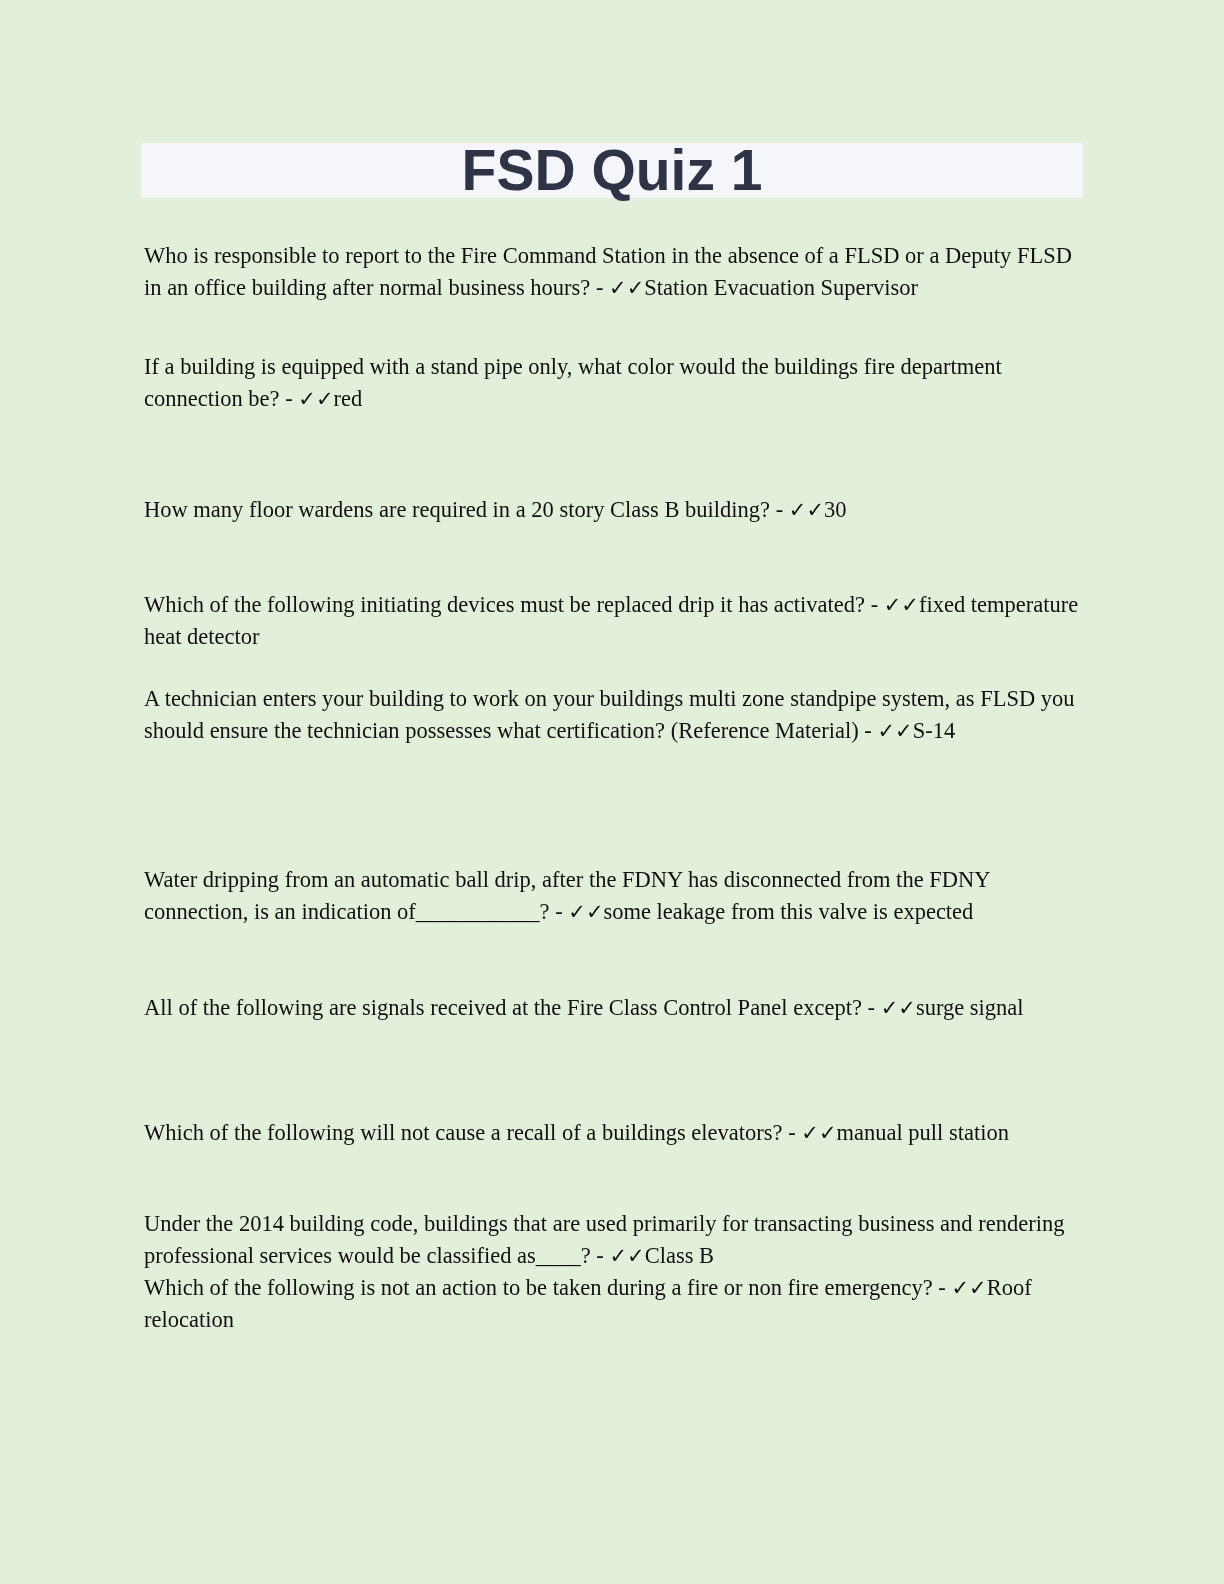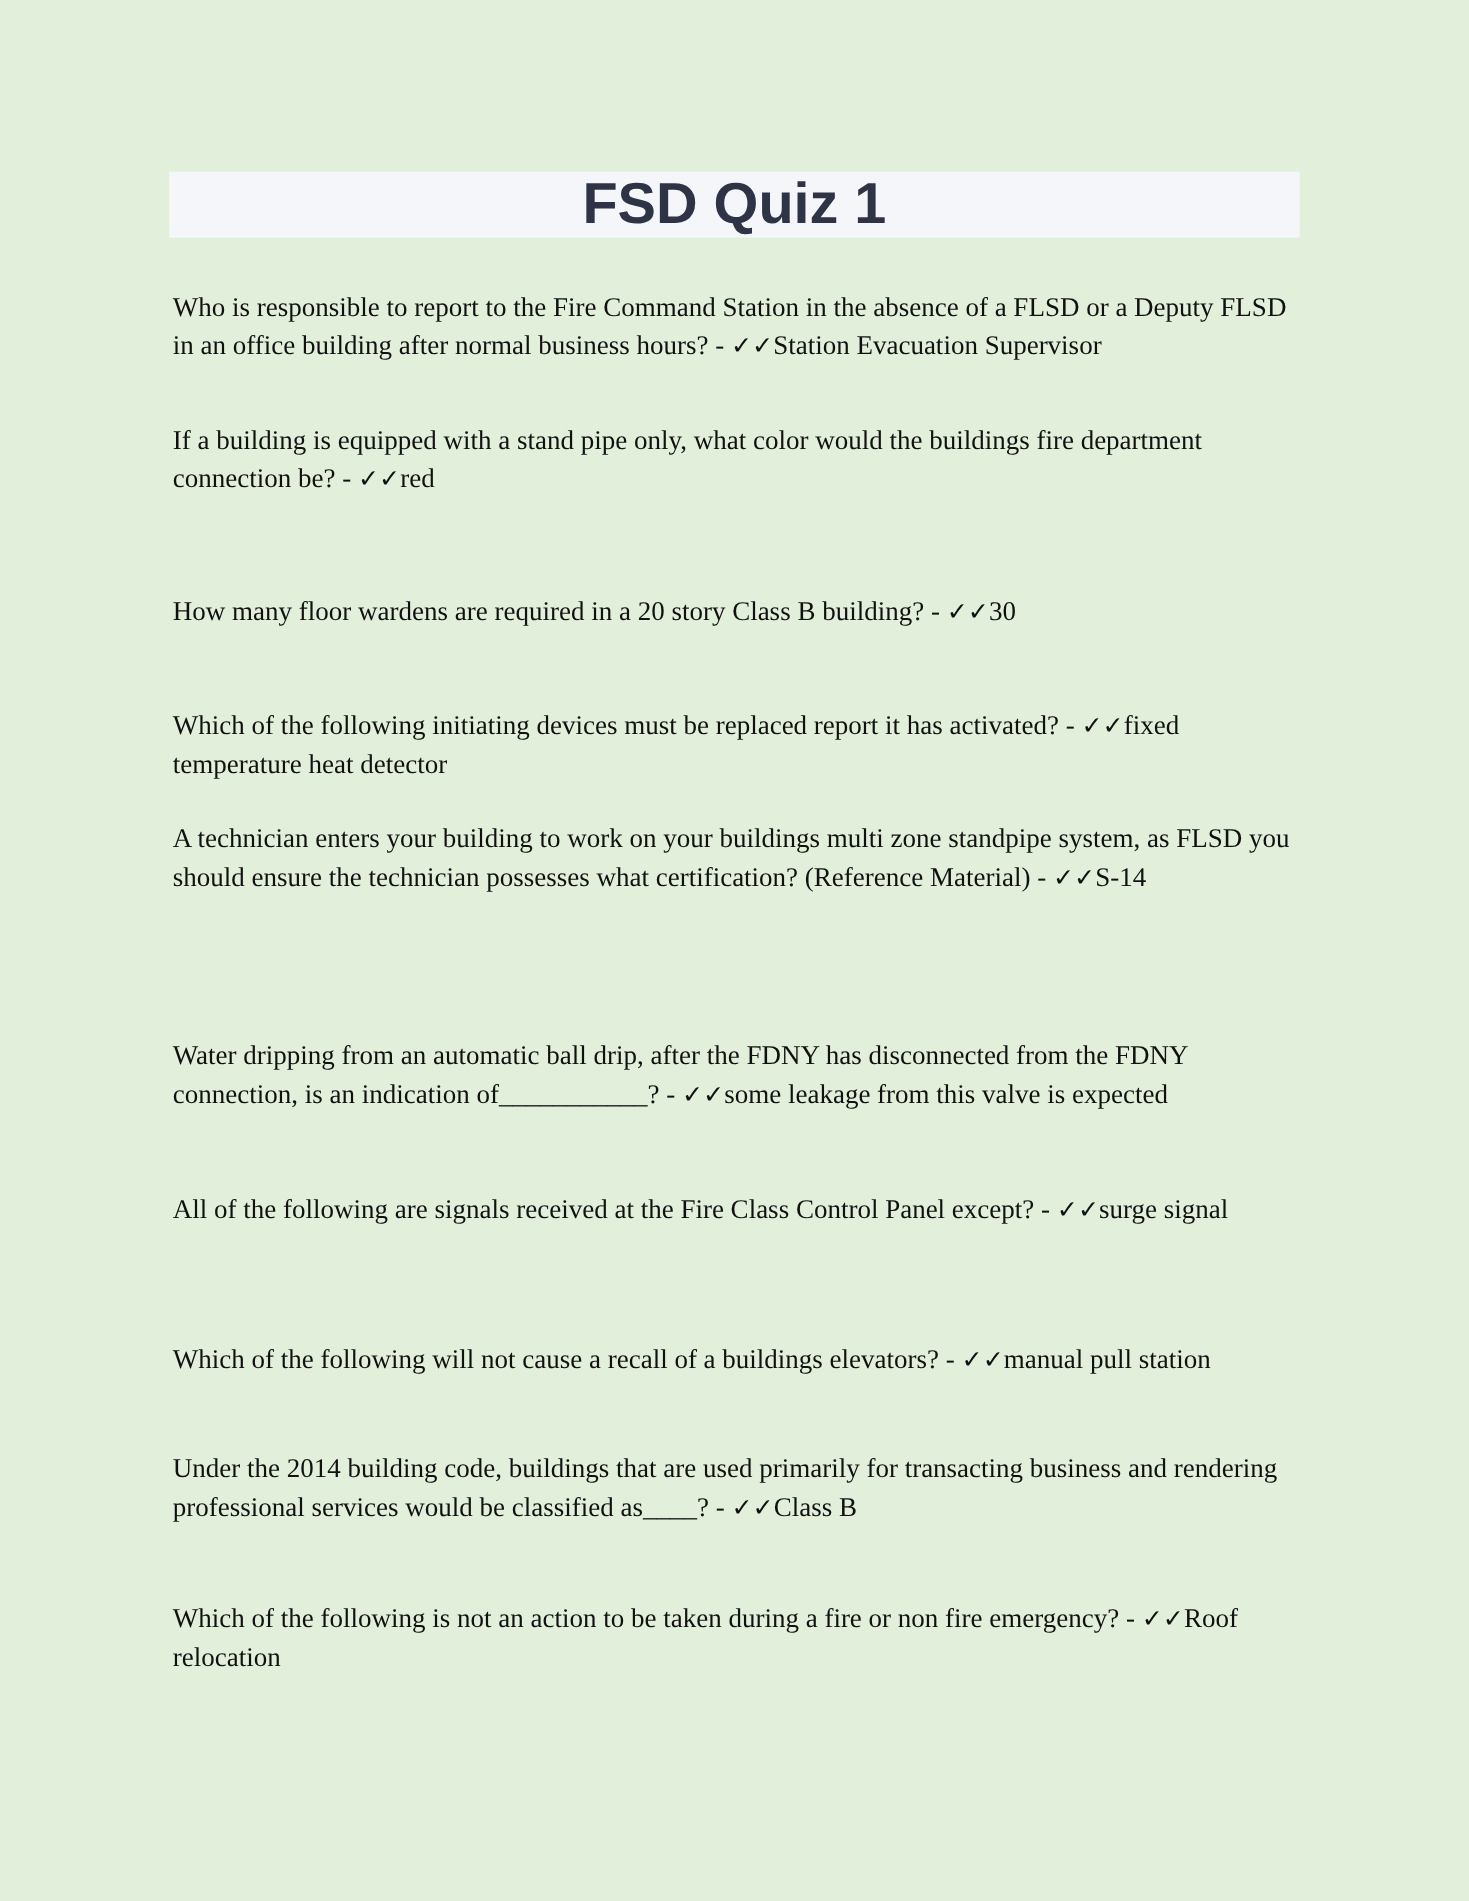--- a/index.html
+++ b/index.html
@@ -14,21 +14,21 @@
   .title-bar {
     position: absolute;
     left: 141px; top: 143px;
     width: 942px; height: 55px;
     background: #f4f6fa;
     display: flex; align-items: center; justify-content: center;
   }
   .title {
     font-family: "Liberation Sans", "DejaVu Sans", sans-serif;
     font-weight: bold;
-    font-size: 48px;
+    font-size: 57px;
     color: #2e3446;
     margin: 0;
     line-height: 1;
     text-align: center;
   }
   .qa {
     position: absolute;
     left: 144px;
     width: 940px;
     font-size: 22.5px;
@@ -43,25 +43,25 @@
 <div class="title-bar">
   <h1 class="title">FSD Quiz 1</h1>
 </div>
 
 <p class="qa" style="top:240px"><span>Who is responsible to report to the Fire Command Station in the absence of a FLSD or a Deputy FLSD in an office building after normal business hours? - </span><span class="check">✓✓</span><span>Station Evacuation Supervisor</span></p>
 
 <p class="qa" style="top:351px"><span>If a building is equipped with a stand pipe only, what color would the buildings fire department connection be? - </span><span class="check">✓✓</span><span>red</span></p>
 
 <p class="qa" style="top:494px"><span>How many floor wardens are required in a 20 story Class B building? - </span><span class="check">✓✓</span><span>30</span></p>
 
-<p class="qa" style="top:589px"><span>Which of the following initiating devices must be replaced report it has activated? - </span><span class="check">✓✓</span><span>fixed temperature heat detector</span></p>
+<p class="qa" style="top:589px"><span>Which of the following initiating devices must be replaced drip it has activated? - </span><span class="check">✓✓</span><span>fixed temperature heat detector</span></p>
 
 <p class="qa" style="top:683px"><span>A technician enters your building to work on your buildings multi zone standpipe system, as FLSD you should ensure the technician possesses what certification? (Reference Material) - </span><span class="check">✓✓</span><span>S-14</span></p>
 
 <p class="qa" style="top:864px"><span>Water dripping from an automatic ball drip, after the FDNY has disconnected from the FDNY connection, is an indication of___________? - </span><span class="check">✓✓</span><span>some leakage from this valve is expected</span></p>
 
 <p class="qa" style="top:992px"><span>All of the following are signals received at the Fire Class Control Panel except? - </span><span class="check">✓✓</span><span>surge signal</span></p>
 
 <p class="qa" style="top:1117px"><span>Which of the following will not cause a recall of a buildings elevators? - </span><span class="check">✓✓</span><span>manual pull station</span></p>
 
 <p class="qa" style="top:1208px"><span>Under the 2014 building code, buildings that are used primarily for transacting business and rendering professional services would be classified as____? - </span><span class="check">✓✓</span><span>Class B</span></p>
 
-<p class="qa" style="top:1333px"><span>Which of the following is not an action to be taken during a fire or non fire emergency? - </span><span class="check">✓✓</span><span>Roof relocation</span></p>
+<p class="qa" style="top:1272px"><span>Which of the following is not an action to be taken during a fire or non fire emergency? - </span><span class="check">✓✓</span><span>Roof relocation</span></p>
 
 </body></html>

